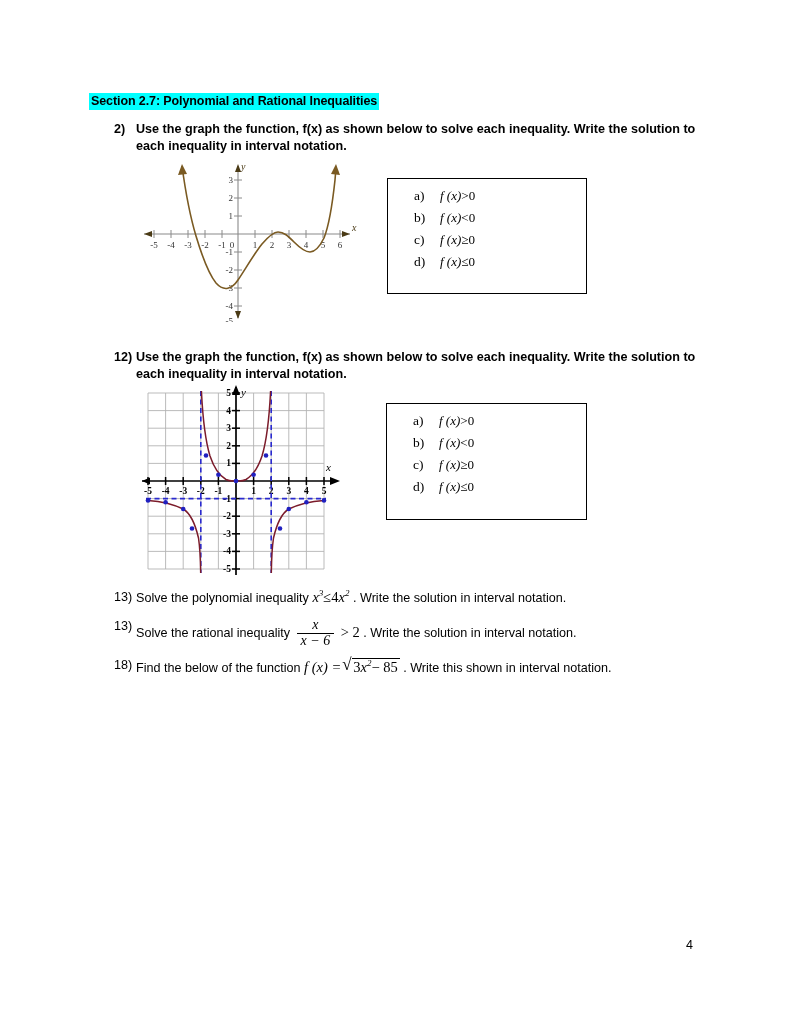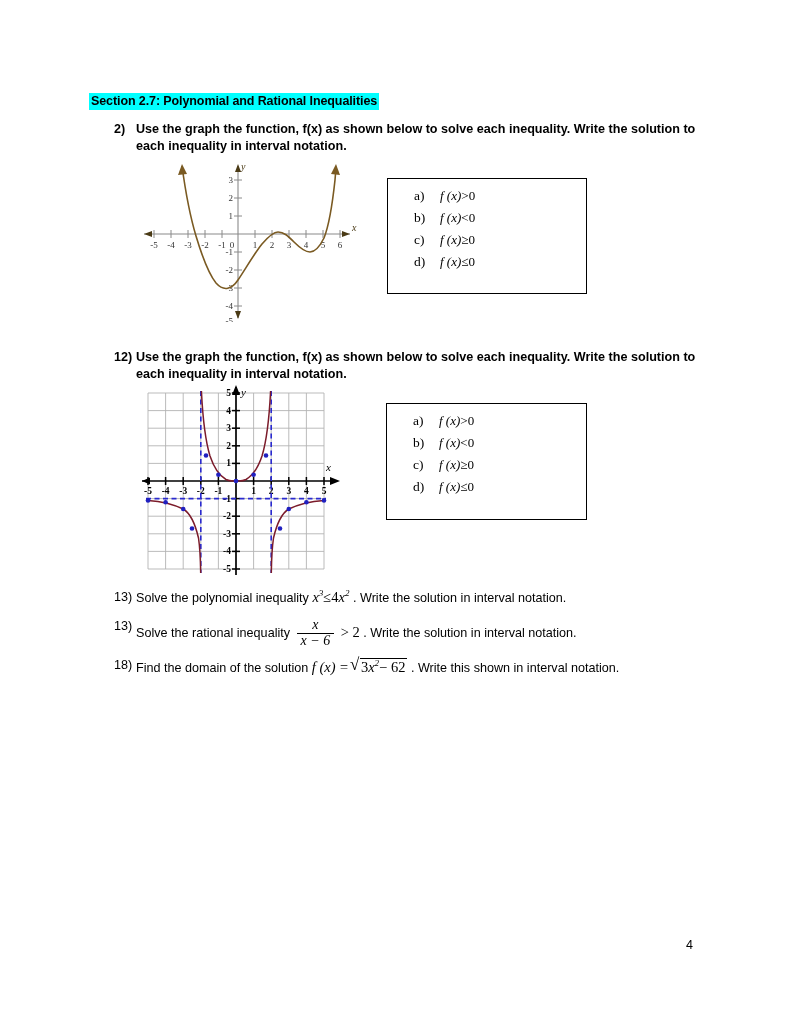--- a/index.html
+++ b/index.html
@@ -436,21 +436,21 @@
         <span class="bot">x − 6</span>
       </span>
       <span class="mathtxt"><span class="op">&gt;</span> <span class="num-lit">2</span></span>
       <span>. Write the solution in interval notation.</span>
     </span>
   </div>
 
   <div class="problem" id="problem-15">
     <span class="num">18)</span>
     <span class="body">
-      <span>Find the domain of the solution</span>
-      <span class="mathtxt">f (x) =</span><span class="radical"><span class="rad-sign">√</span><span class="rad-body"><span class="num-lit" style="font-style:normal">3</span><span>x</span><sup class="exp">2</sup><span style="font-style:normal">− 62</span></span></span>
+      <span>Find the below of the function</span>
+      <span class="mathtxt">f (x) =</span><span class="radical"><span class="rad-sign">√</span><span class="rad-body"><span class="num-lit" style="font-style:normal">3</span><span>x</span><sup class="exp">2</sup><span style="font-style:normal">− 85</span></span></span>
       <span>. Write this shown in interval notation.</span><br>
     </span>
   </div>
 
   <div class="page-number">4</div>
 
 </div>
 
 </body></html>

